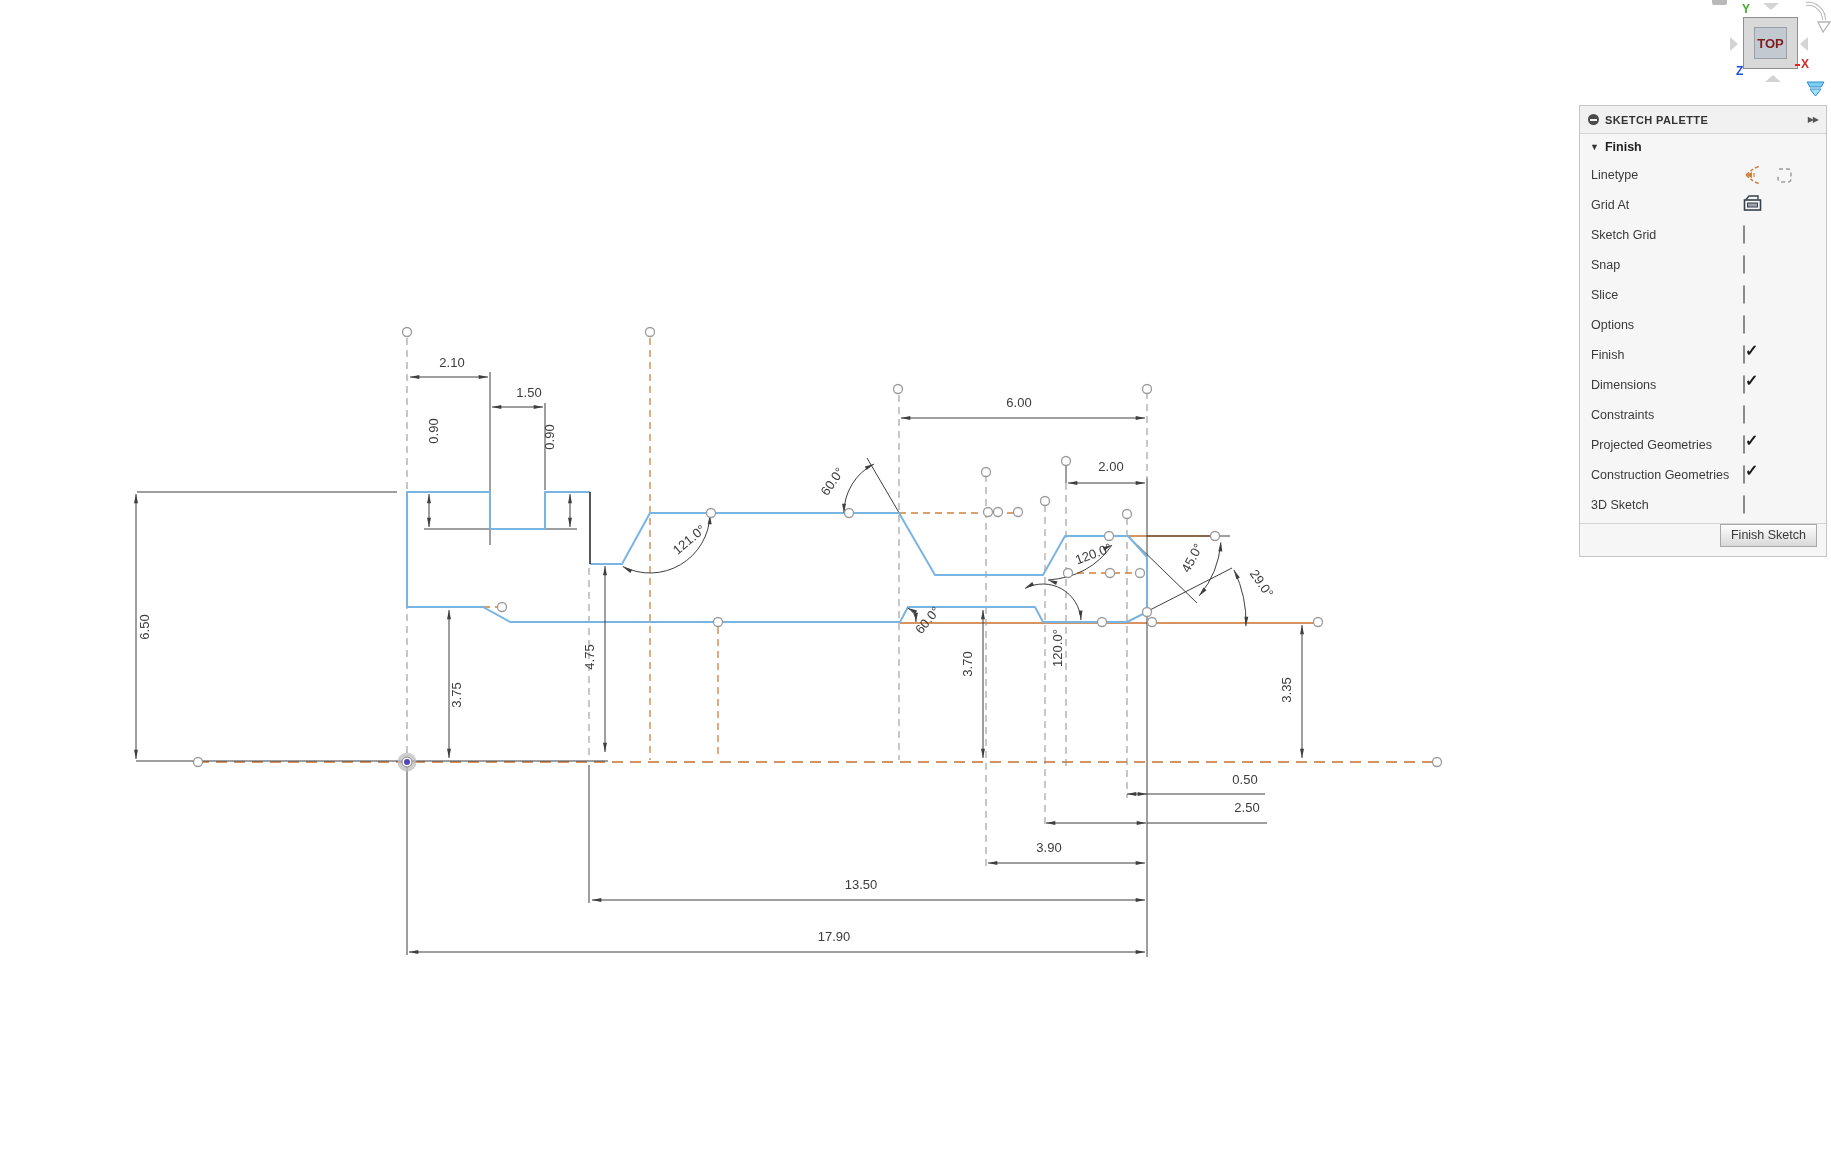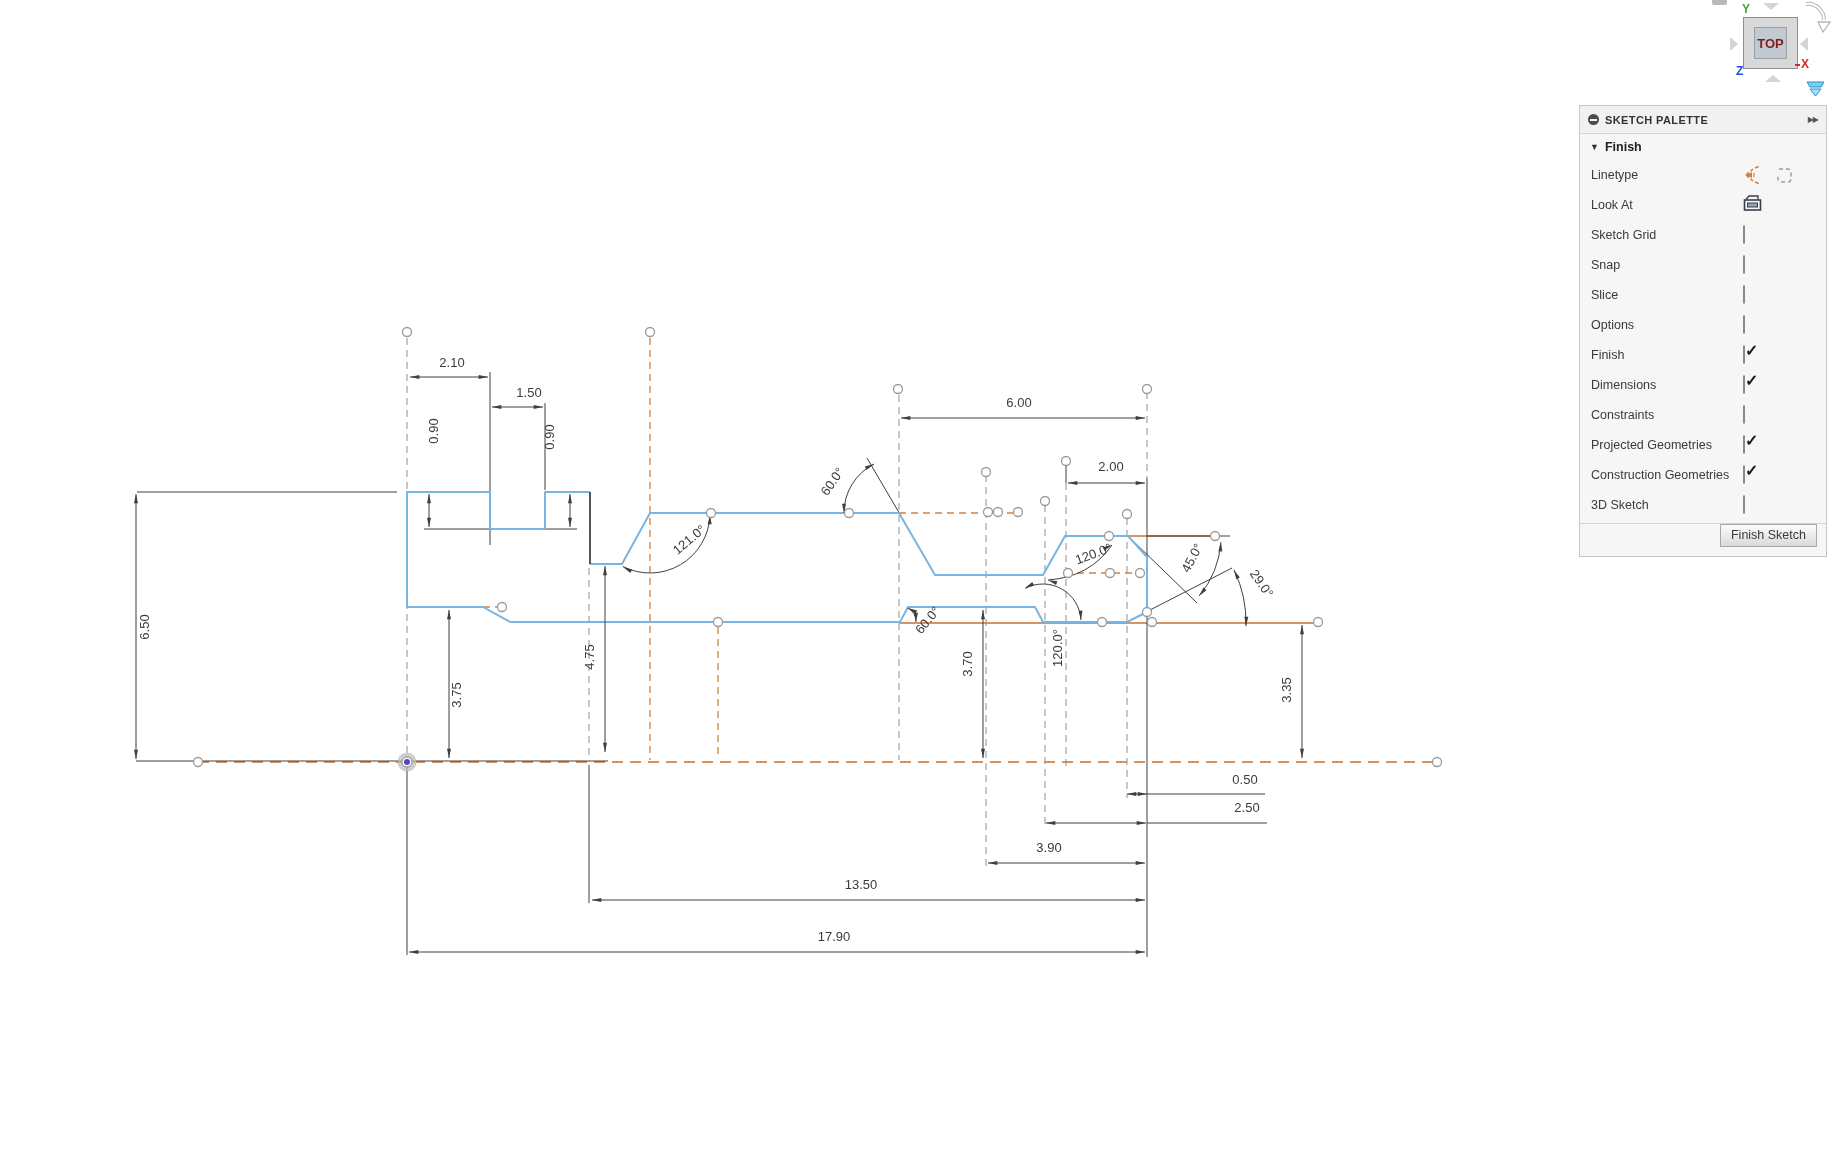--- a/index.html
+++ b/index.html
@@ -256,21 +256,21 @@
               <path d="M3,10 L9,7 L9,13 Z" fill="#d0813f"></path>
               <path d="M11,8 L11,12" stroke="#d0813f" stroke-width="1.2"></path>
             </svg>
             <svg width="20" height="18">
               <path d="M4,3 h9 a3,3 0 0 1 3,3 v7 a3,3 0 0 1 -3,3 h-7 a3,3 0 0 1 -3,-3 v-3" stroke="#9a9a9a" stroke-width="1.4" stroke-dasharray="4,3" fill="none"></path>
             </svg>
           </span>
         </span>
       </div>
       <div class="prow">
-        <span class="plabel">Look At</span>
+        <span class="plabel">Grid At</span>
         <span class="pcontrol"><svg width="20" height="17">
             <rect x="1.5" y="5.5" width="16" height="10" fill="none" stroke="#36414d" stroke-width="1.6"></rect>
             <rect x="4.5" y="8.5" width="10" height="4" fill="#9aa2ab" stroke="#36414d" stroke-width="1"></rect>
             <path d="M3,5 L6,1.5 L15,1.5 L15,5" fill="none" stroke="#36414d" stroke-width="1.4"></path>
           </svg></span>
       </div>
       <div class="prow">
         <span class="plabel">Sketch Grid</span>
         <span class="pcontrol"><span class="cbox"></span></span>
       </div>

